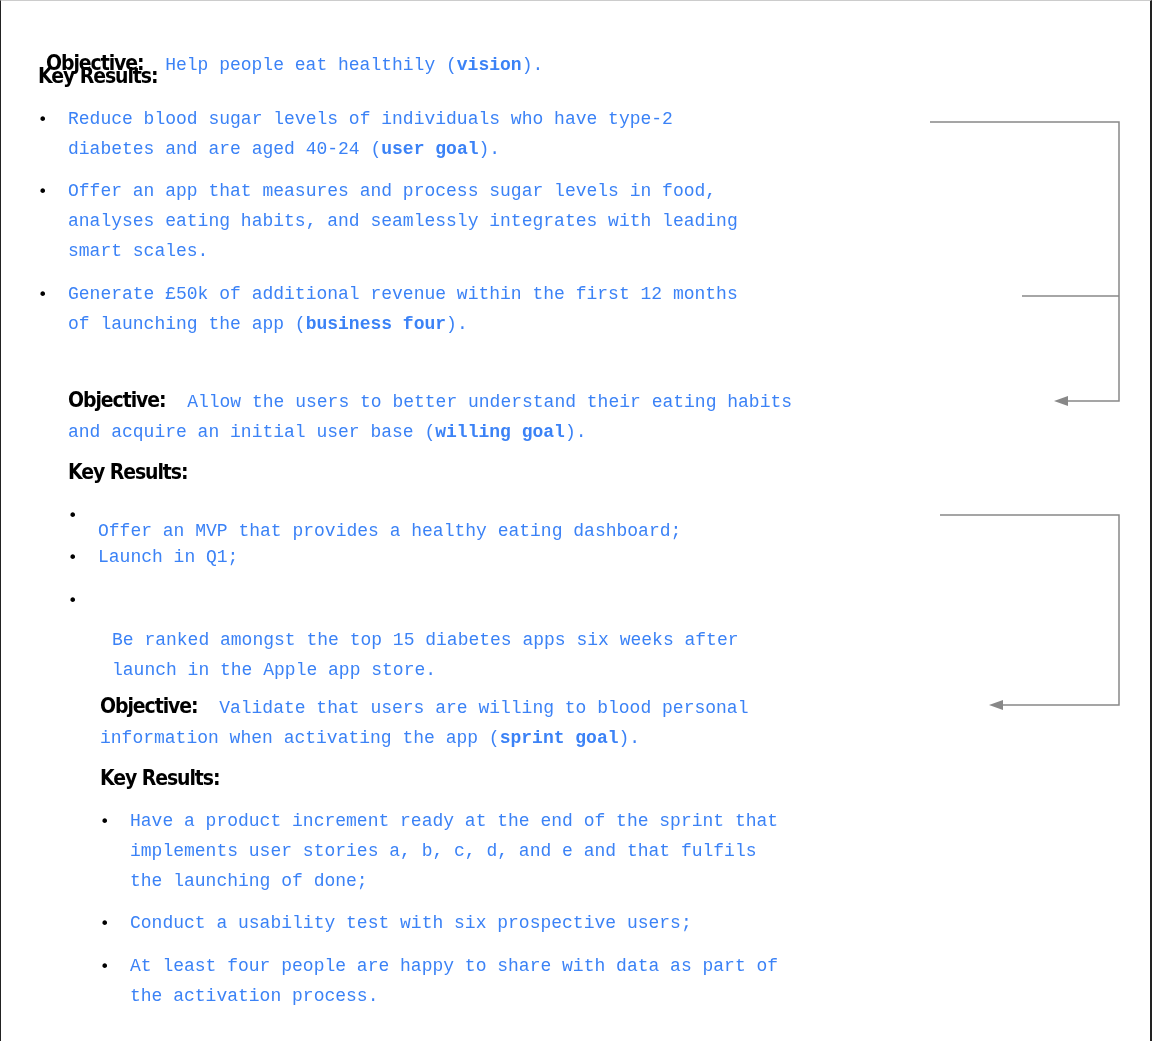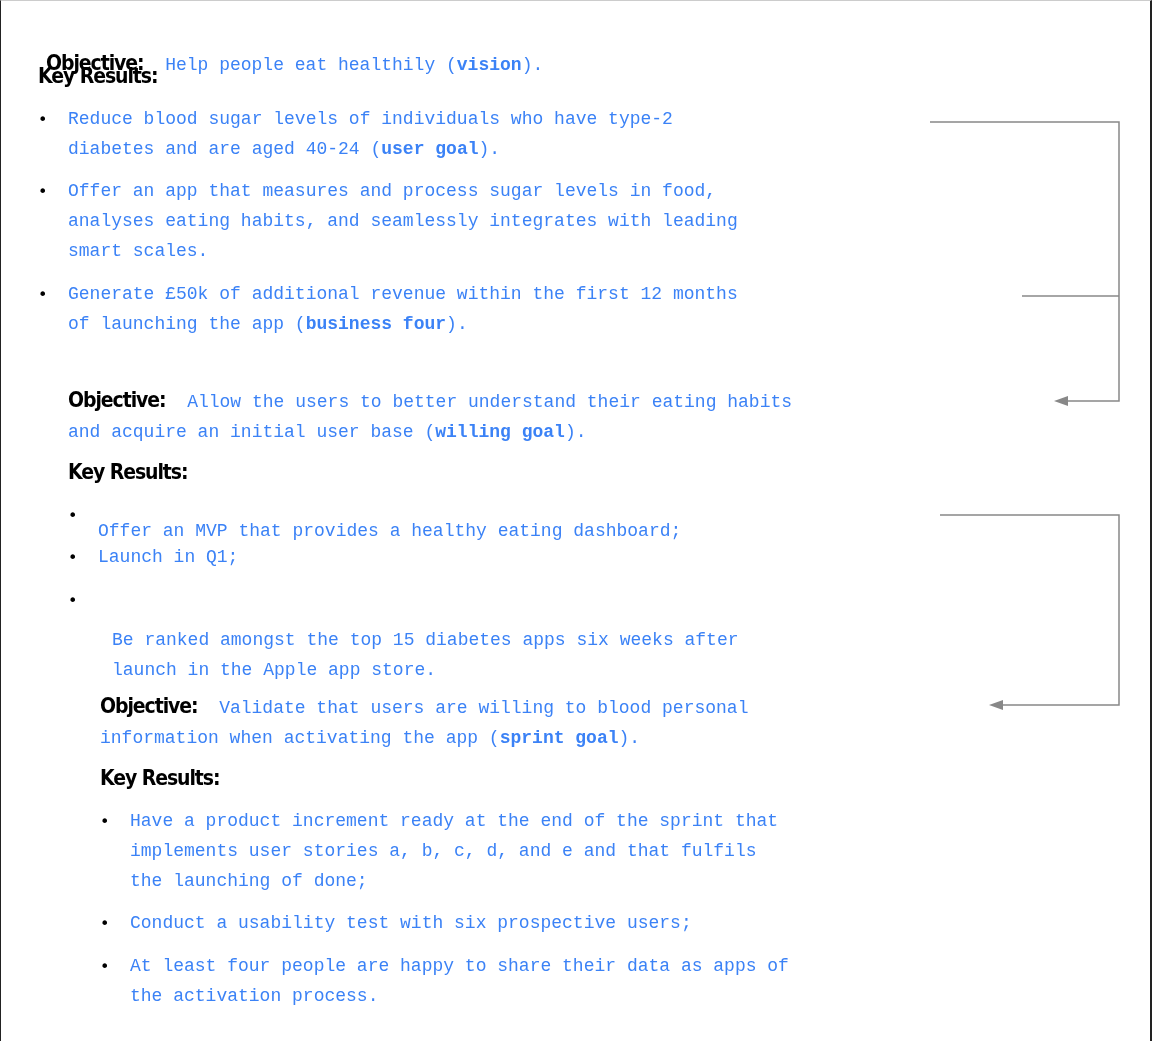--- a/index.html
+++ b/index.html
@@ -51,21 +51,21 @@
 <span>information when activating the app (</span><b>sprint goal</b><span>).</span></span></div>
 <div class="line" style="left:100px;top:763px;"><span class="head">Key Results:</span></div>
 
 <span class="bullet" style="left:100px;top:812px;">•</span>
 <div class="line mono" style="left:130px;top:806px;"><span>Have a product increment ready at the end of the sprint that</span>
 <span>implements user stories a, b, c, d, and e and that fulfils</span>
 <span>the launching of done;</span></div>
 <span class="bullet" style="left:100px;top:914px;">•</span>
 <div class="line mono" style="left:130px;top:908px;text-align:center;"><span>Conduct a usability test with six prospective users;</span></div>
 <span class="bullet" style="left:100px;top:957px;">•</span>
-<div class="line mono" style="left:130px;top:951px;"><span>At least four people are happy to share their data as apps of</span>
+<div class="line mono" style="left:130px;top:951px;"><span>At least four people are happy to share with data as part of</span>
 <span>the activation process.</span></div>
 
 <svg width="1154" height="1041">
   <g stroke="#888" stroke-width="1.5" fill="none">
     <polyline points="930,122 1119,122 1119,401 1068,401"></polyline>
     <line x1="1022" y1="296" x2="1119" y2="296"></line>
   </g>
   <polygon points="1054,401 1068,396 1068,406" fill="#888"></polygon>
   <g stroke="#888" stroke-width="1.5" fill="none">
     <polyline points="940,515 1119,515 1119,705 1002,705"></polyline>

